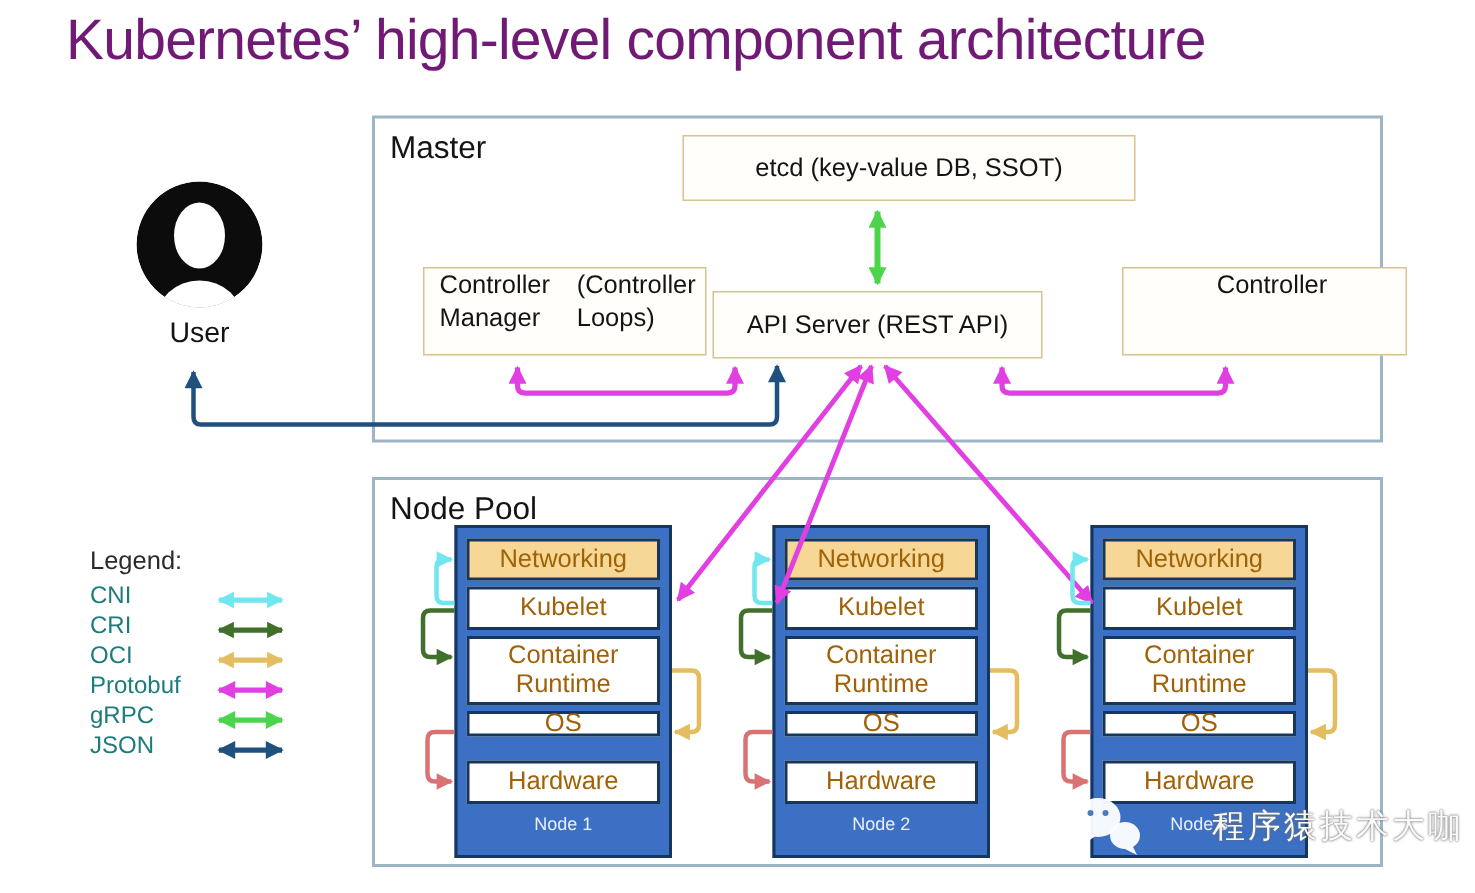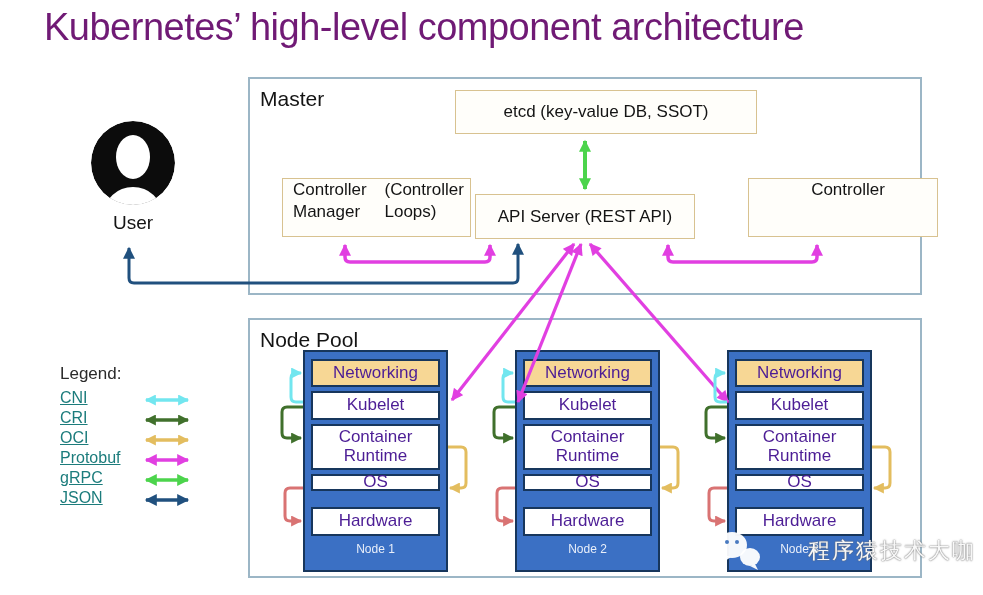--- a/index.html
+++ b/index.html
@@ -21,37 +21,37 @@
   }
   .component.two-line{flex-direction:row;align-items:flex-start;justify-content:center;
     padding-left:10px;line-height:1.3;text-align:left;margin-left:25px;}
   .node{
     position:absolute;top:350px;width:145px;height:222px;background:#3b70c4;
     border:2.5px solid #17365c;box-sizing:border-box;
   }
   .layer{
     position:absolute;left:6px;right:6px;border:2px solid #17365c;background:#ffffff;
     box-sizing:border-box;display:flex;align-items:center;justify-content:center;
-    font-size:17px;line-height:1.1;text-align:center;color:#4c1d95;
+    font-size:17px;line-height:1.1;text-align:center;color:#a16207;
   }
   .layer.networking{background:#f7d795;}
   .l-net{top:7px;height:28px;}
   .l-kub{top:39px;height:29px;}
   .l-cr{top:72px;height:46px;}
   .l-os{top:122px;height:17px;}
   .l-hw{top:155px;height:29px;}
   .node-name{
     position:absolute;left:0;right:0;top:190px;height:20px;text-align:center;
     font-size:12px;color:#e9effa;
   }
   #user-label{left:105px;top:212px;width:56px;text-align:center;font-size:19px;color:#141414;}
   #legend{left:60px;top:364px;}
   #legend .legend-title{font-size:17px;color:#2b2b2b;height:24px;}
   #legend .legend-row{height:20px;display:flex;align-items:center;}
-  #legend .legend-link{font-size:16px;color:#1c7c7c;text-decoration:underline;cursor:pointer;}
+  #legend .legend-link{font-size:16px;color:#1c7c7c;cursor:pointer;}
   #overlay{position:absolute;left:0;top:0;z-index:10;pointer-events:none;}
   #watermark{
     left:714px;top:529px;z-index:20;display:flex;align-items:center;
   }
   #watermark .wm-text{
     font-size:22px;letter-spacing:2px;color:rgba(255,255,255,0.95);
     text-shadow:0 0 2px rgba(110,110,110,0.85), 0 0 1px rgba(110,110,110,0.9);
     white-space:nowrap;
     margin-left:44px;
   }

